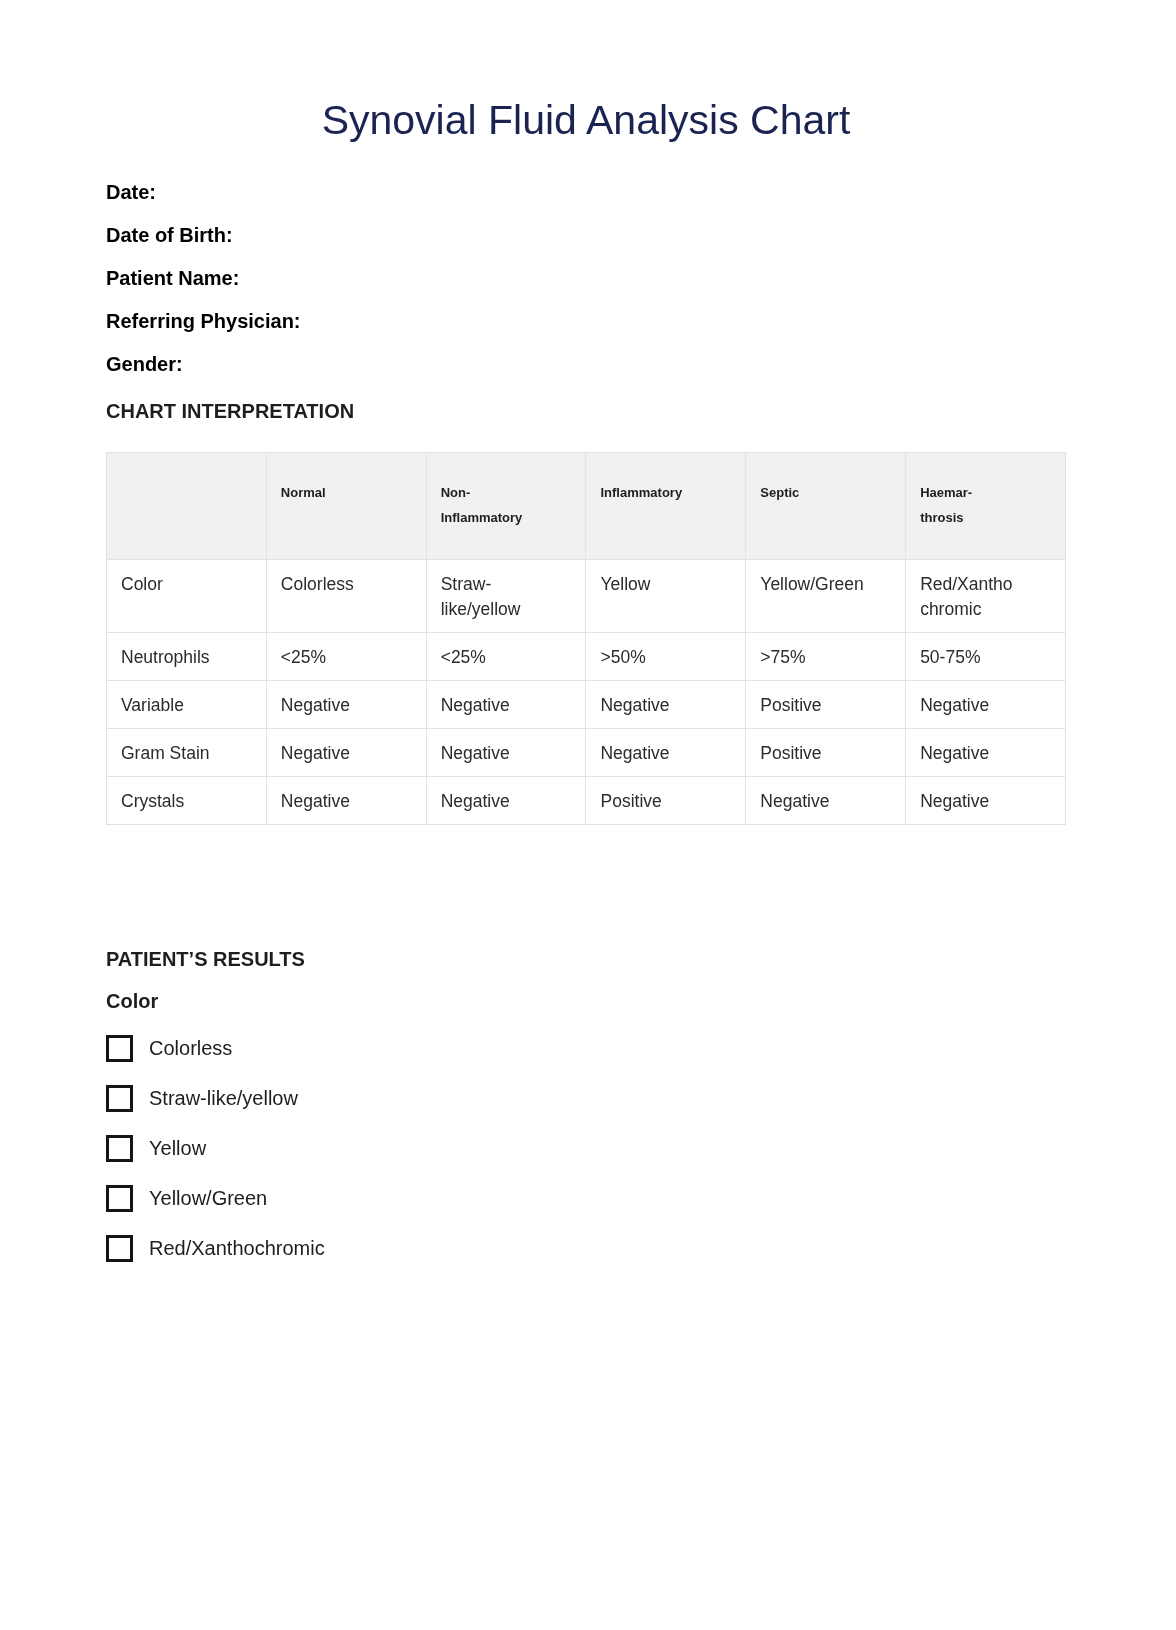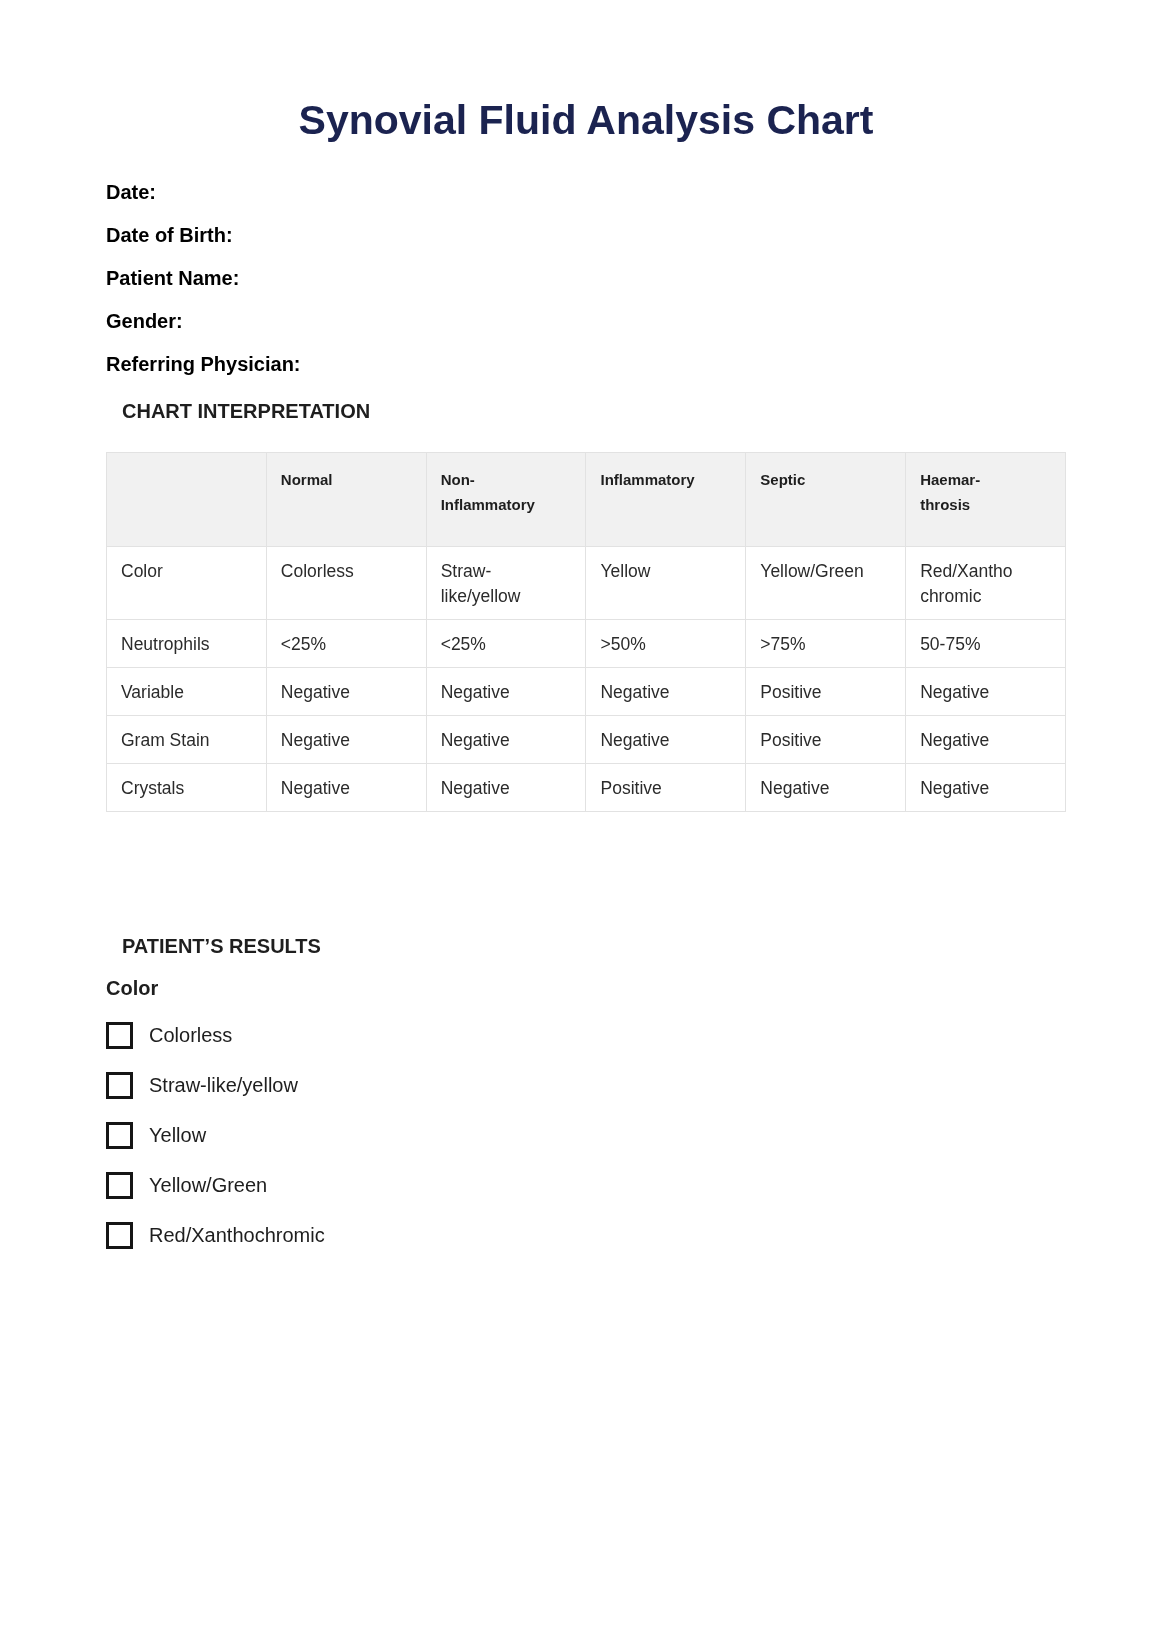--- a/index.html
+++ b/index.html
@@ -16,33 +16,33 @@
     width: 1176px;
     height: 1630px;
     padding: 0 110px 0 106px;
   }
   .title {
     margin: 0;
     padding-top: 98px;
     text-align: center;
     font-size: 41px;
     line-height: 45px;
-    font-weight: bold;
+    font-weight: normal;
     color: #1b2350;
   }
   .meta { margin-top: 39px; }
   .meta-row {
     font-size: 20px;
     line-height: 20px;
     font-weight: bold;
     color: #000000;
     margin-bottom: 23px;
   }
   .section-heading {
-    margin: 16px;
+    margin: 0;
     font-size: 20px;
     line-height: 20px;
     font-weight: bold;
     color: #1e1e1e;
   }
   .heading-interpretation { margin-top: 27px; }
   .interp-table {
     margin-top: 31px;
     width: 100%;
     table-layout: fixed;
@@ -57,22 +57,22 @@
     vertical-align: top;
     white-space: pre-line;
     color: #2b2b2b;
     font-weight: normal;
     overflow: hidden;
   }
   .interp-table thead th {
     background: #f1f1f1;
     font-weight: bold;
     color: #1e1e1e;
-    font-size: 15px;
-    padding: 14px 14px 29px 14px;
+    font-size: 13px;
+    padding: 27px 14px 29px 14px;
   }
   .heading-results { margin-top: 124px; }
   .results-subheading {
     margin: 22px 0 0 0;
     font-size: 20px;
     line-height: 20px;
     font-weight: bold;
     color: #1e1e1e;
   }
   .options { margin-top: 24px; }
@@ -102,22 +102,22 @@
 <body>
 
 <div class="page">
 
   <h1 class="title">Synovial Fluid Analysis Chart</h1>
 
   <div class="meta">
     <div class="meta-row">Date:</div>
     <div class="meta-row">Date of Birth:</div>
     <div class="meta-row">Patient Name:</div>
+    <div class="meta-row">Referring Physician:</div>
     <div class="meta-row">Gender:</div>
-    <div class="meta-row">Referring Physician:</div>
   </div>
 
   <h2 class="section-heading heading-interpretation">CHART INTERPRETATION</h2>
 
   <table class="interp-table">
     <thead>
       <tr>
         <th></th>
         <th>Normal</th>
         <th>Non-

